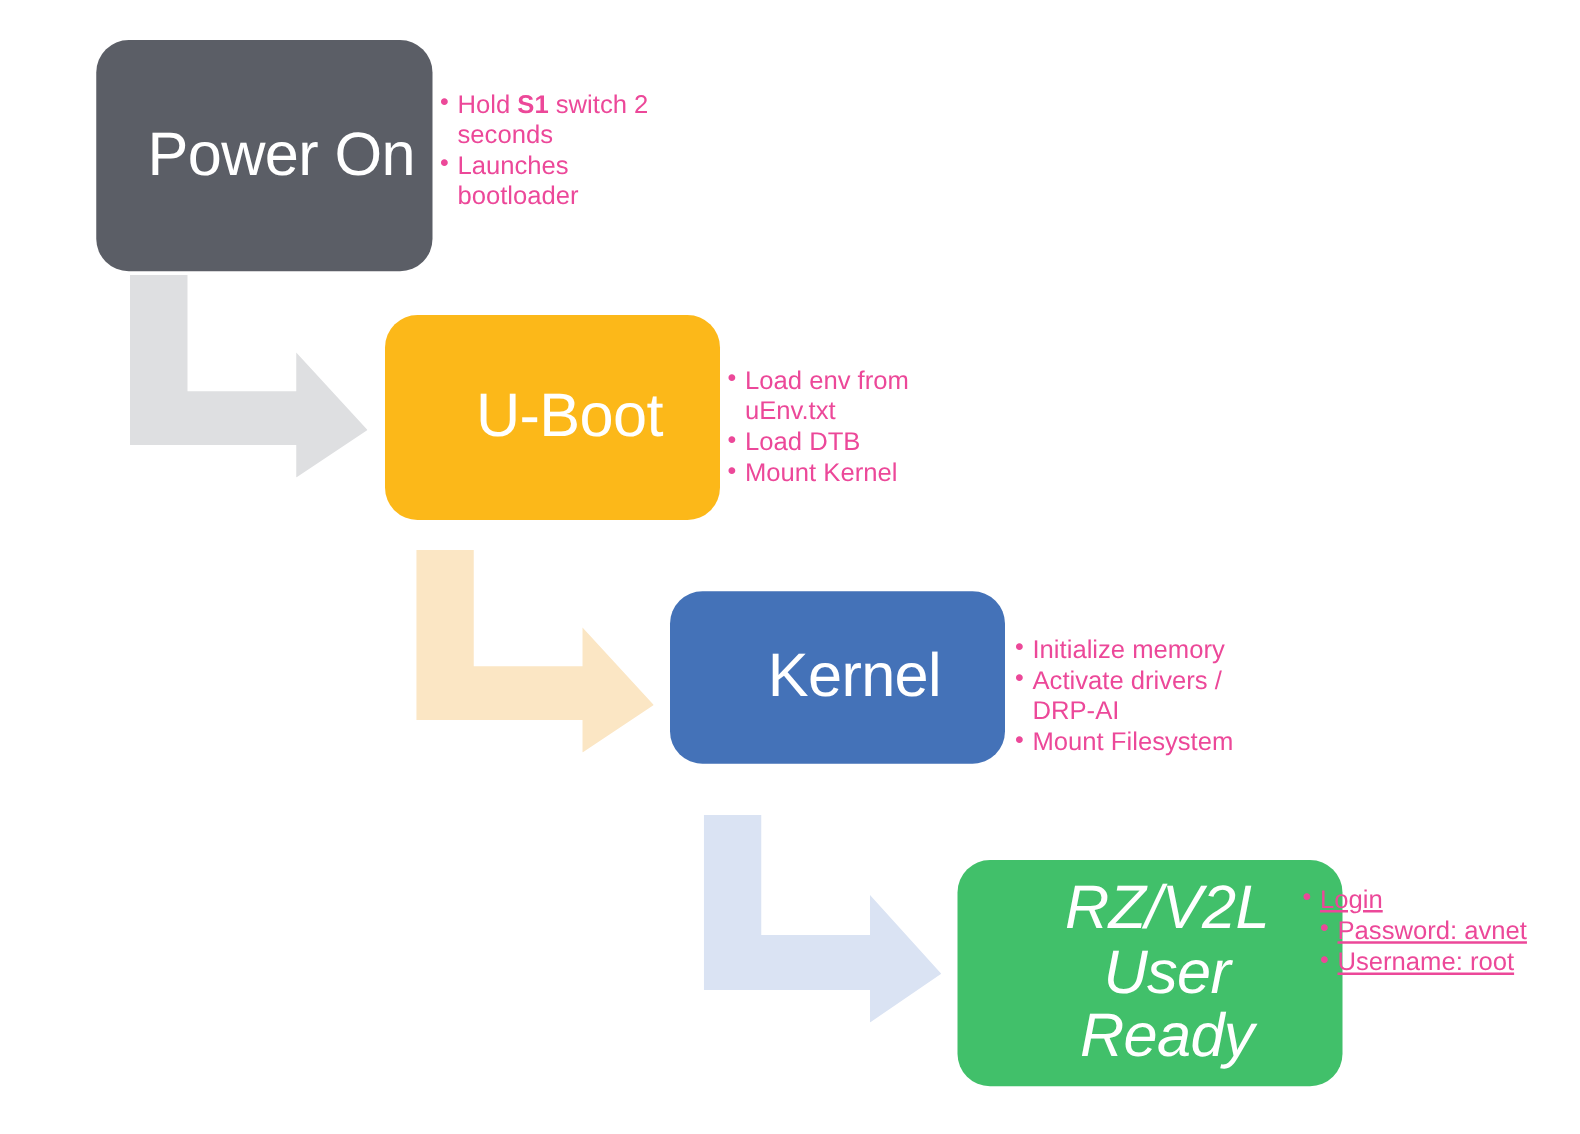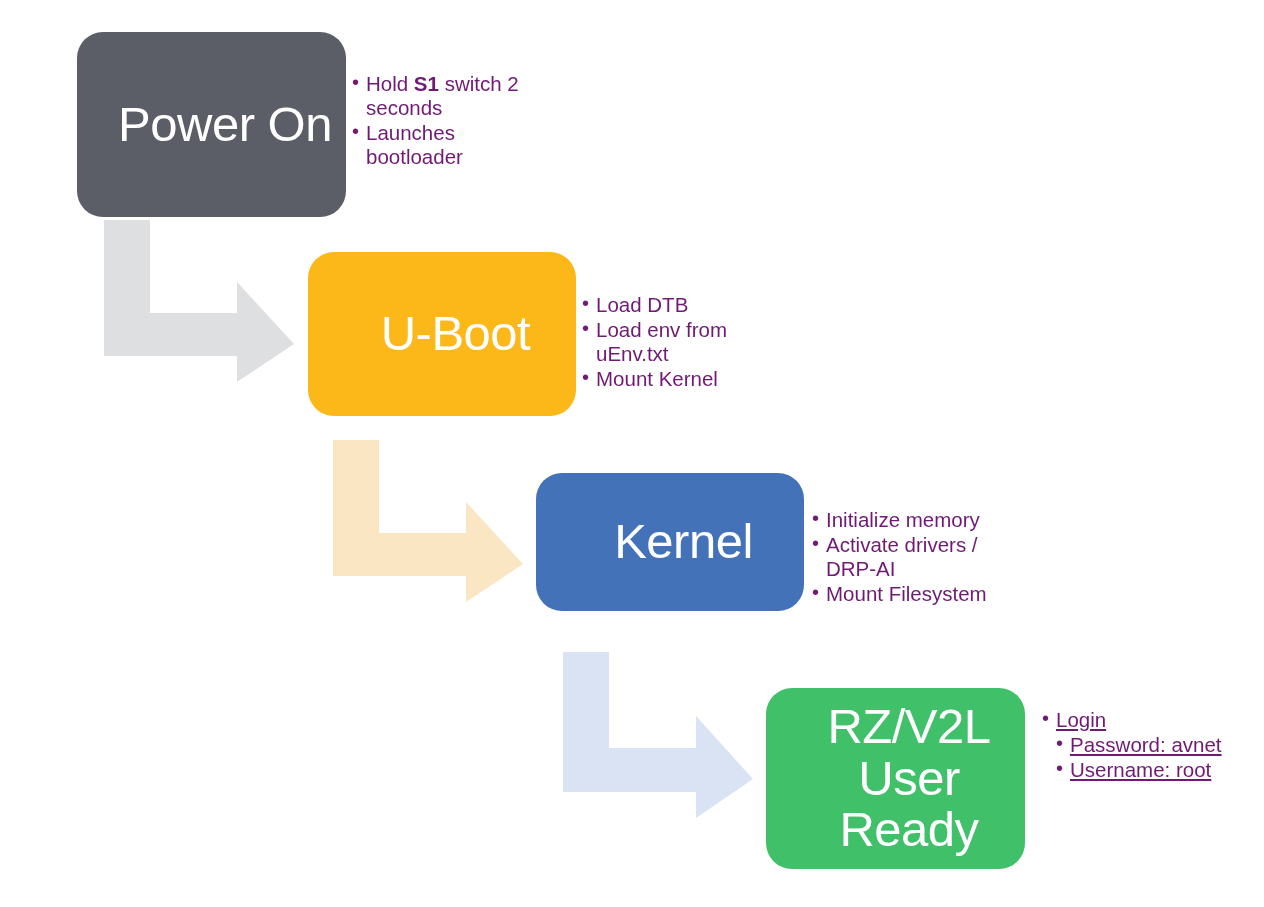--- a/index.html
+++ b/index.html
@@ -53,37 +53,38 @@
     font-size: 49px;
   }
   #box-kernel {
     left: 536px; top: 473px;
     width: 268px; height: 138px;
     background: #4472B8;
     font-size: 49px;
   }
   #box-ready {
     left: 766px; top: 688px;
-    width: 259px; height: 181px;
+    width: 308px; height: 181px;
     background: #41C06A;
     font-size: 49px;
+    font-style: italic;
   }
 
   
   .elbow-arrow {
     position: absolute;
   }
   #arrow-power-to-uboot  { left: 104px; top: 220px; width: 190px; height: 162px; }
   #arrow-uboot-to-kernel { left: 333px; top: 440px; width: 190px; height: 162px; }
   #arrow-kernel-to-ready { left: 563px; top: 652px; width: 190px; height: 166px; }
 
   
   .notes {
     position: absolute;
-    color: #701a75;
+    color: #ec4899;
     font-size: 20.5px;
     line-height: 1.17;
     list-style: none;
     margin: 0;
     padding: 0;
   }
   .notes li {
     position: relative;
     padding-left: 14px;
     margin: 0 0 1px 0;
@@ -126,22 +127,22 @@
 
   <svg class="elbow-arrow" id="arrow-power-to-uboot" viewBox="0 0 190 162">
     <path d="M 0,0 L 46,0 L 46,93 L 133,93 L 133,62 L 190,124 L 133,162 L 133,136 L 0,136 Z" fill="#DEDFE1"></path>
   </svg>
 
   <div class="stage-box" id="box-uboot">
     <span class="stage-label">U-Boot</span>
   </div>
 
   <ul class="notes" id="notes-uboot">
+    <li><span>Load env from uEnv.txt</span></li>
     <li><span>Load DTB</span></li>
-    <li><span>Load env from uEnv.txt</span></li>
     <li><span>Mount Kernel</span></li>
   </ul>
 
   <svg class="elbow-arrow" id="arrow-uboot-to-kernel" viewBox="0 0 190 162">
     <path d="M 0,0 L 46,0 L 46,93 L 133,93 L 133,62 L 190,124 L 133,162 L 133,136 L 0,136 Z" fill="#FBE6C4"></path>
   </svg>
 
   <div class="stage-box" id="box-kernel">
     <span class="stage-label">Kernel</span>
   </div>

